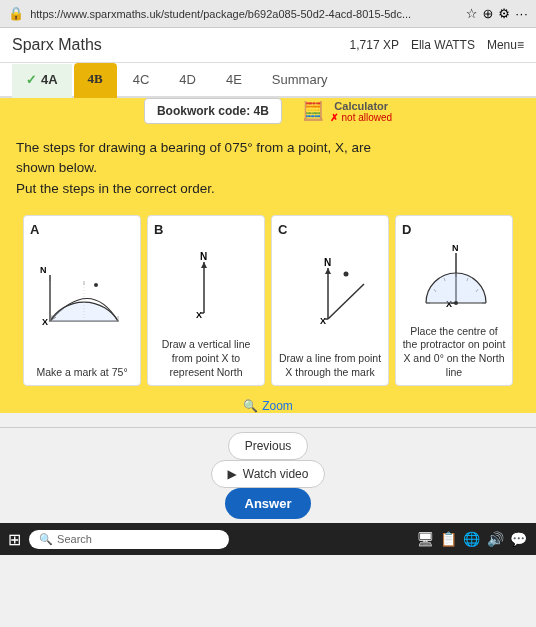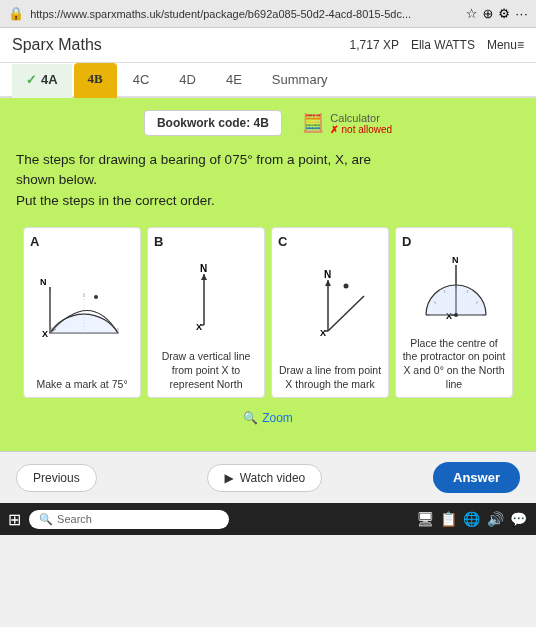--- a/index.html
+++ b/index.html
@@ -90,22 +90,22 @@
       color: #333;
       font-weight: bold;
     }
     .check-mark {
       color: #4caf50;
       font-weight: bold;
     }
 
     
     .content {
-      background: #bef264;
-      padding: 12px 16px;
+      background: #fde047;
+      padding: 0 16px;
       flex: 1;
     }
 
     
     .bookwork-bar {
       display: flex;
       align-items: center;
       justify-content: center;
       gap: 20px;
       margin-bottom: 14px;
@@ -186,24 +186,25 @@
       cursor: pointer;
       display: inline-flex;
       align-items: center;
       gap: 4px;
     }
 
     
     .bottom-nav {
       background: #f0f0f0;
       border-top: 1px solid #ccc;
-      padding: 10px 16px;
+      padding: 4px 16px;
       display: flex;
       align-items: center;
       justify-content: space-between;
+      flex-direction: column;
     }
     .prev-btn {
       background: #fff;
       border: 1px solid #ccc;
       border-radius: 20px;
       padding: 6px 16px;
       font-size: 12px;
       cursor: pointer;
       color: #333;
     }
@@ -307,21 +308,21 @@
   </div>
 </div>
 
 <div class="content">
 
   <div class="bookwork-bar">
     <div class="bookwork-badge">Bookwork code: 4B</div>
     <div class="calculator-info">
       <span style="font-size:18px;">🧮</span>
       <div>
-        <div style="font-size:11px;font-weight:normal;">Calculator</div>
+        <div style="font-size:11px;font-weight:bold;text-align:center;">Calculator</div>
         <div style="font-size:10px;color:#c00;">
           <span style="color:red;font-weight:bold;">✗</span>
           <span>not allowed</span>
         </div>
       </div>
     </div>
   </div>
 
   <div class="question-text">
     <div>The steps for drawing a bearing of 075° from a point, X, are</div>

